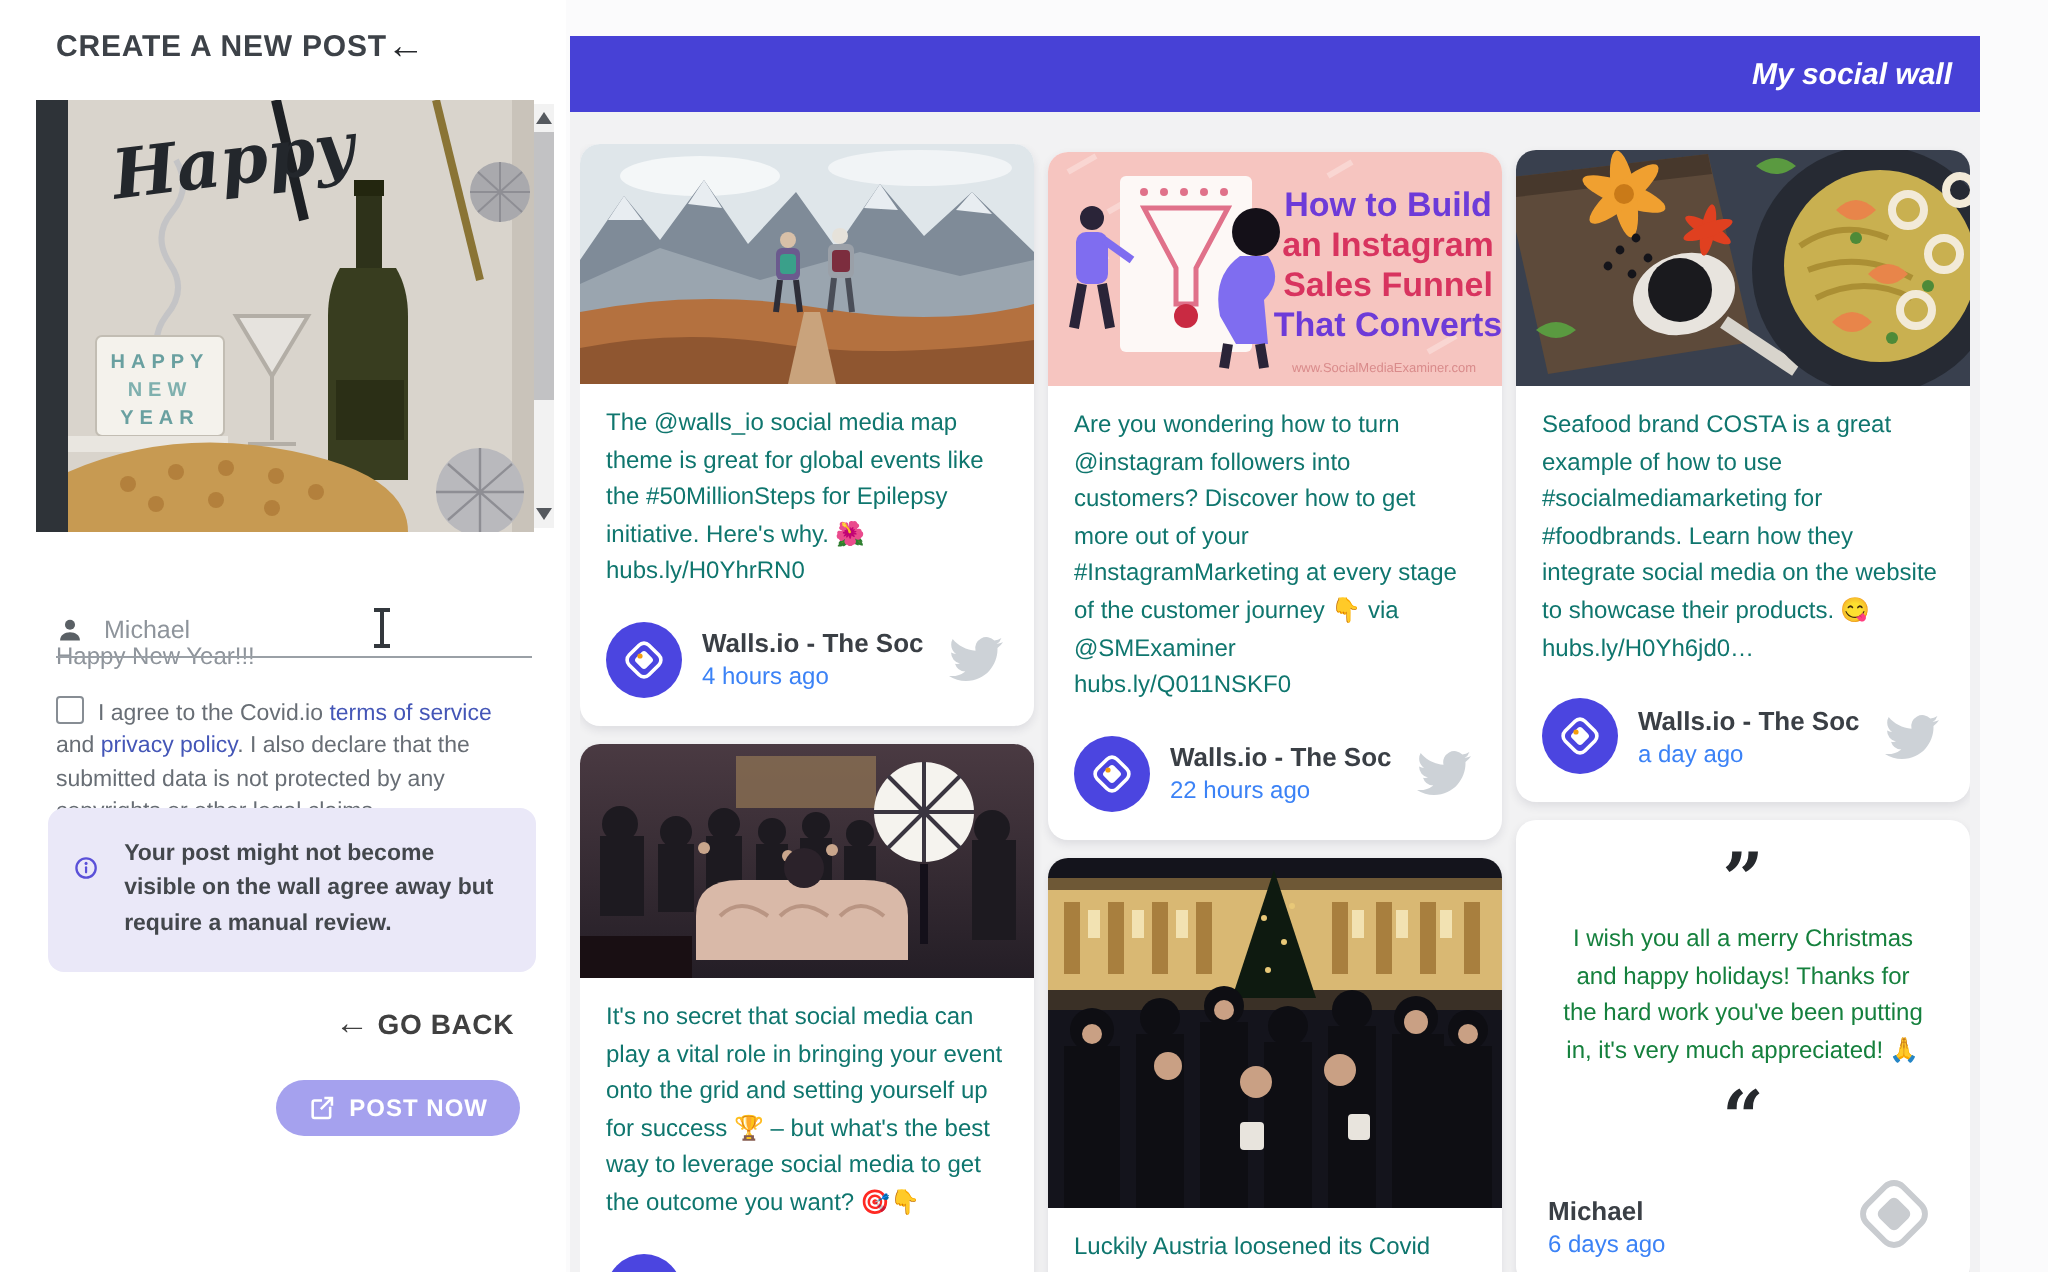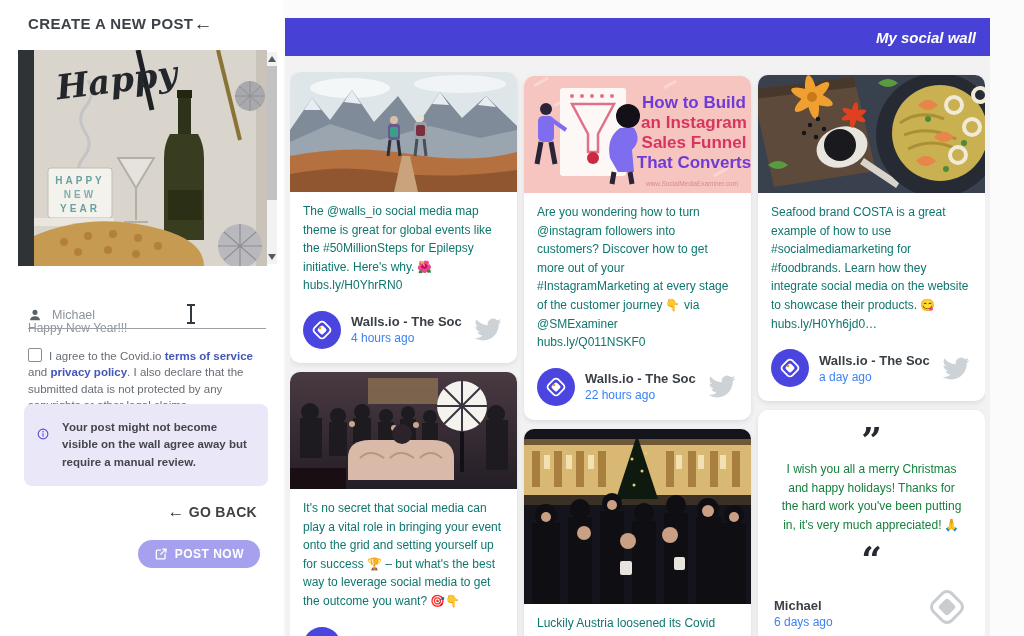--- a/index.html
+++ b/index.html
@@ -27,21 +27,21 @@
   .name-row{position:absolute;left:28px;top:302px;width:238px;height:26px;
             border-bottom:1.5px solid #9aa0a6;display:flex;align-items:center;gap:8px;}
   .name-row svg{flex:0 0 auto;}
   .name-input{border:none;outline:none;background:transparent;font-family:"Liberation Sans",sans-serif;
               font-size:12.5px;color:#8e949b;width:150px;}
   .ibeam{position:absolute;left:185px;top:303px;}
 
   .agree{position:absolute;left:28px;top:348px;width:232px;font-size:11.5px;line-height:1.42;color:#686e75;}
   .cbx{display:inline-block;width:12px;height:12px;border:1.5px solid #878d94;border-radius:2px;
        vertical-align:-2px;margin-right:7px;background:#fff;cursor:pointer;}
-  .agree a{color:#4456b7;font-weight:bold;text-decoration:none;cursor:pointer;}
+  .agree a{color:#4456b7;font-weight:normal;text-decoration:none;cursor:pointer;}
 
   .notice{position:absolute;left:24px;top:404px;width:218px;background:#eae8f8;border-radius:8px;
           padding:15px 13px;display:flex;gap:13px;align-items:flex-start;}
   .notice-text{font-size:11.5px;font-weight:bold;color:#43474c;line-height:1.5;}
 
   .goback{position:absolute;right:26px;top:502px;font-size:14px;font-weight:bold;color:#404040;
           cursor:pointer;letter-spacing:.3px;}
   .goback .ar{font-size:17px;margin-right:4px;}
 
   .postnow{position:absolute;right:23px;top:540px;height:28px;padding:12px 16px;background:#a5a1ee;

